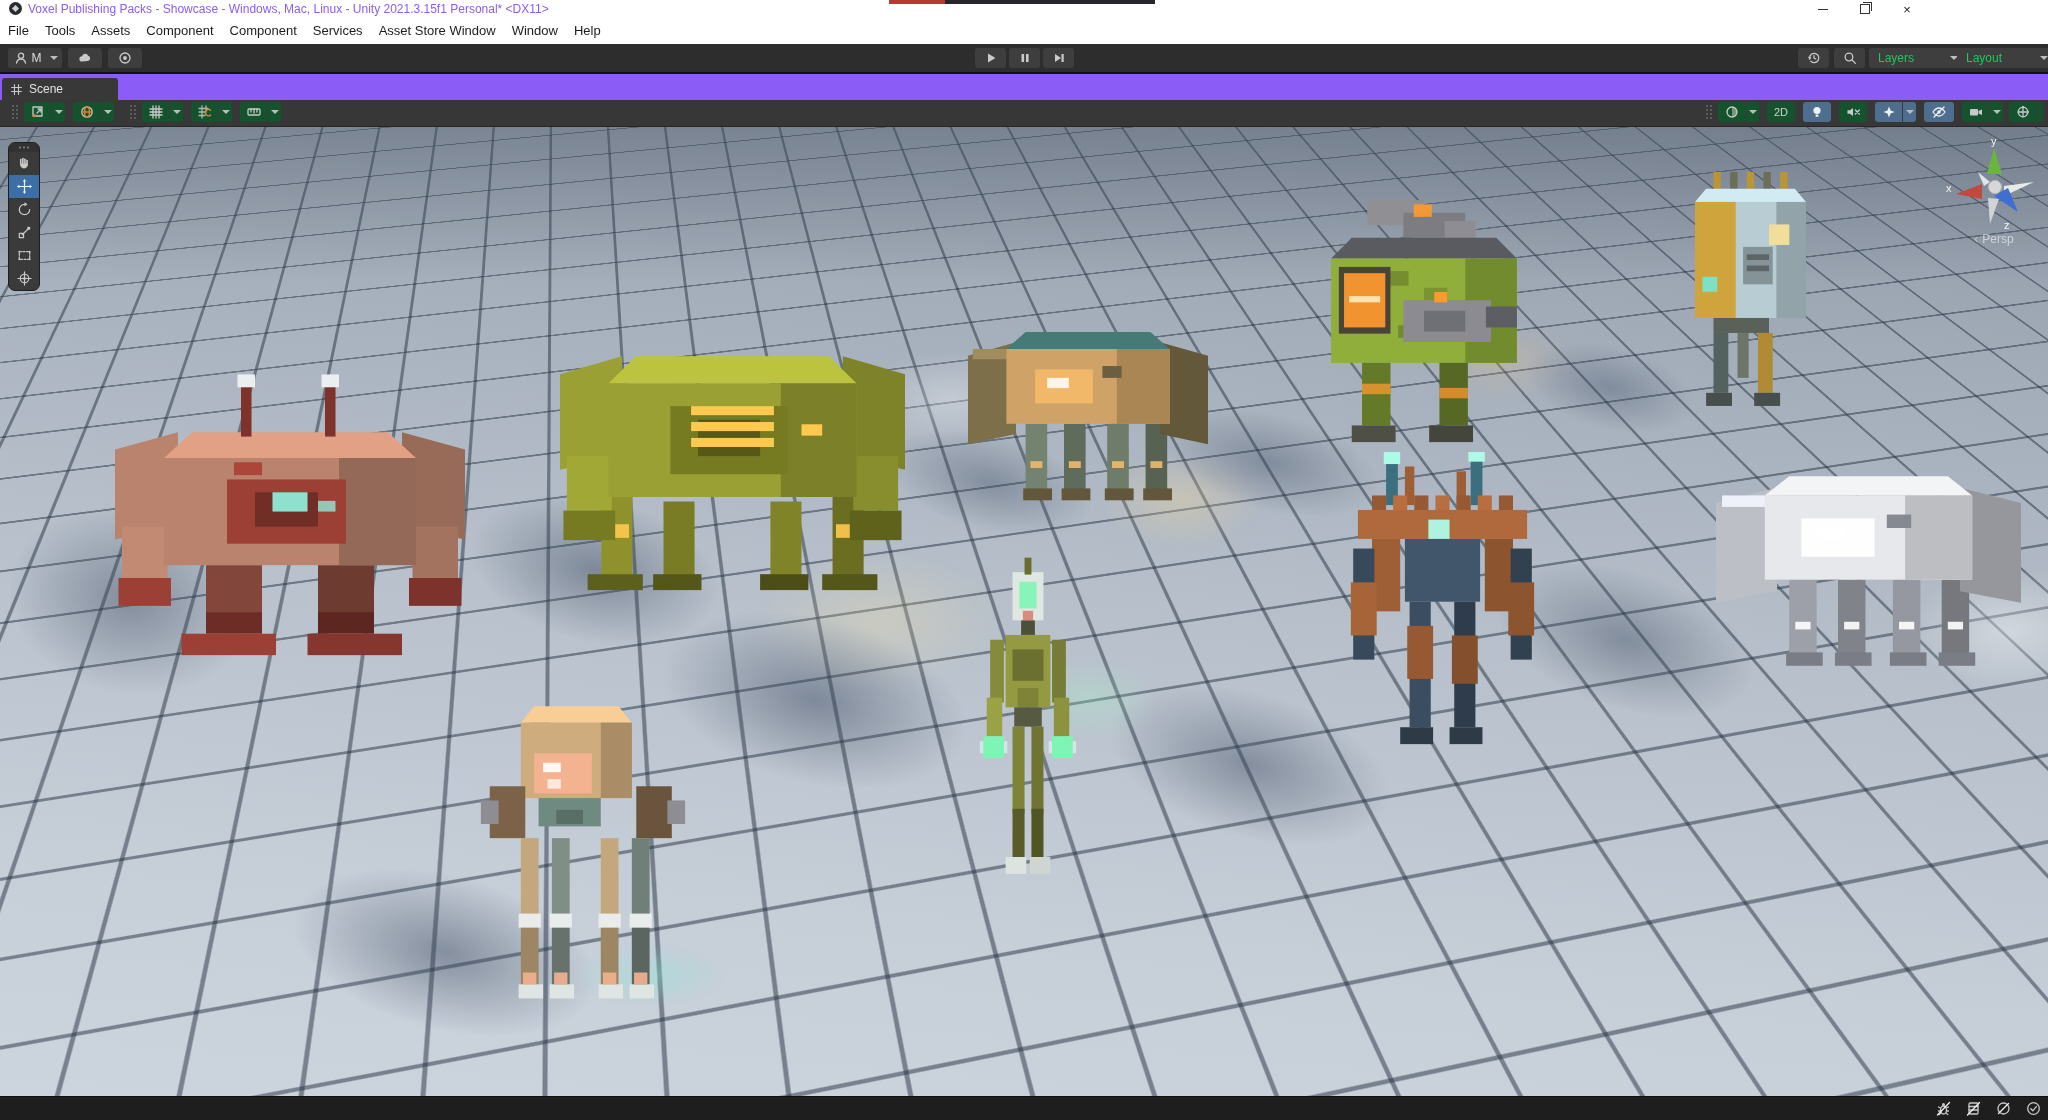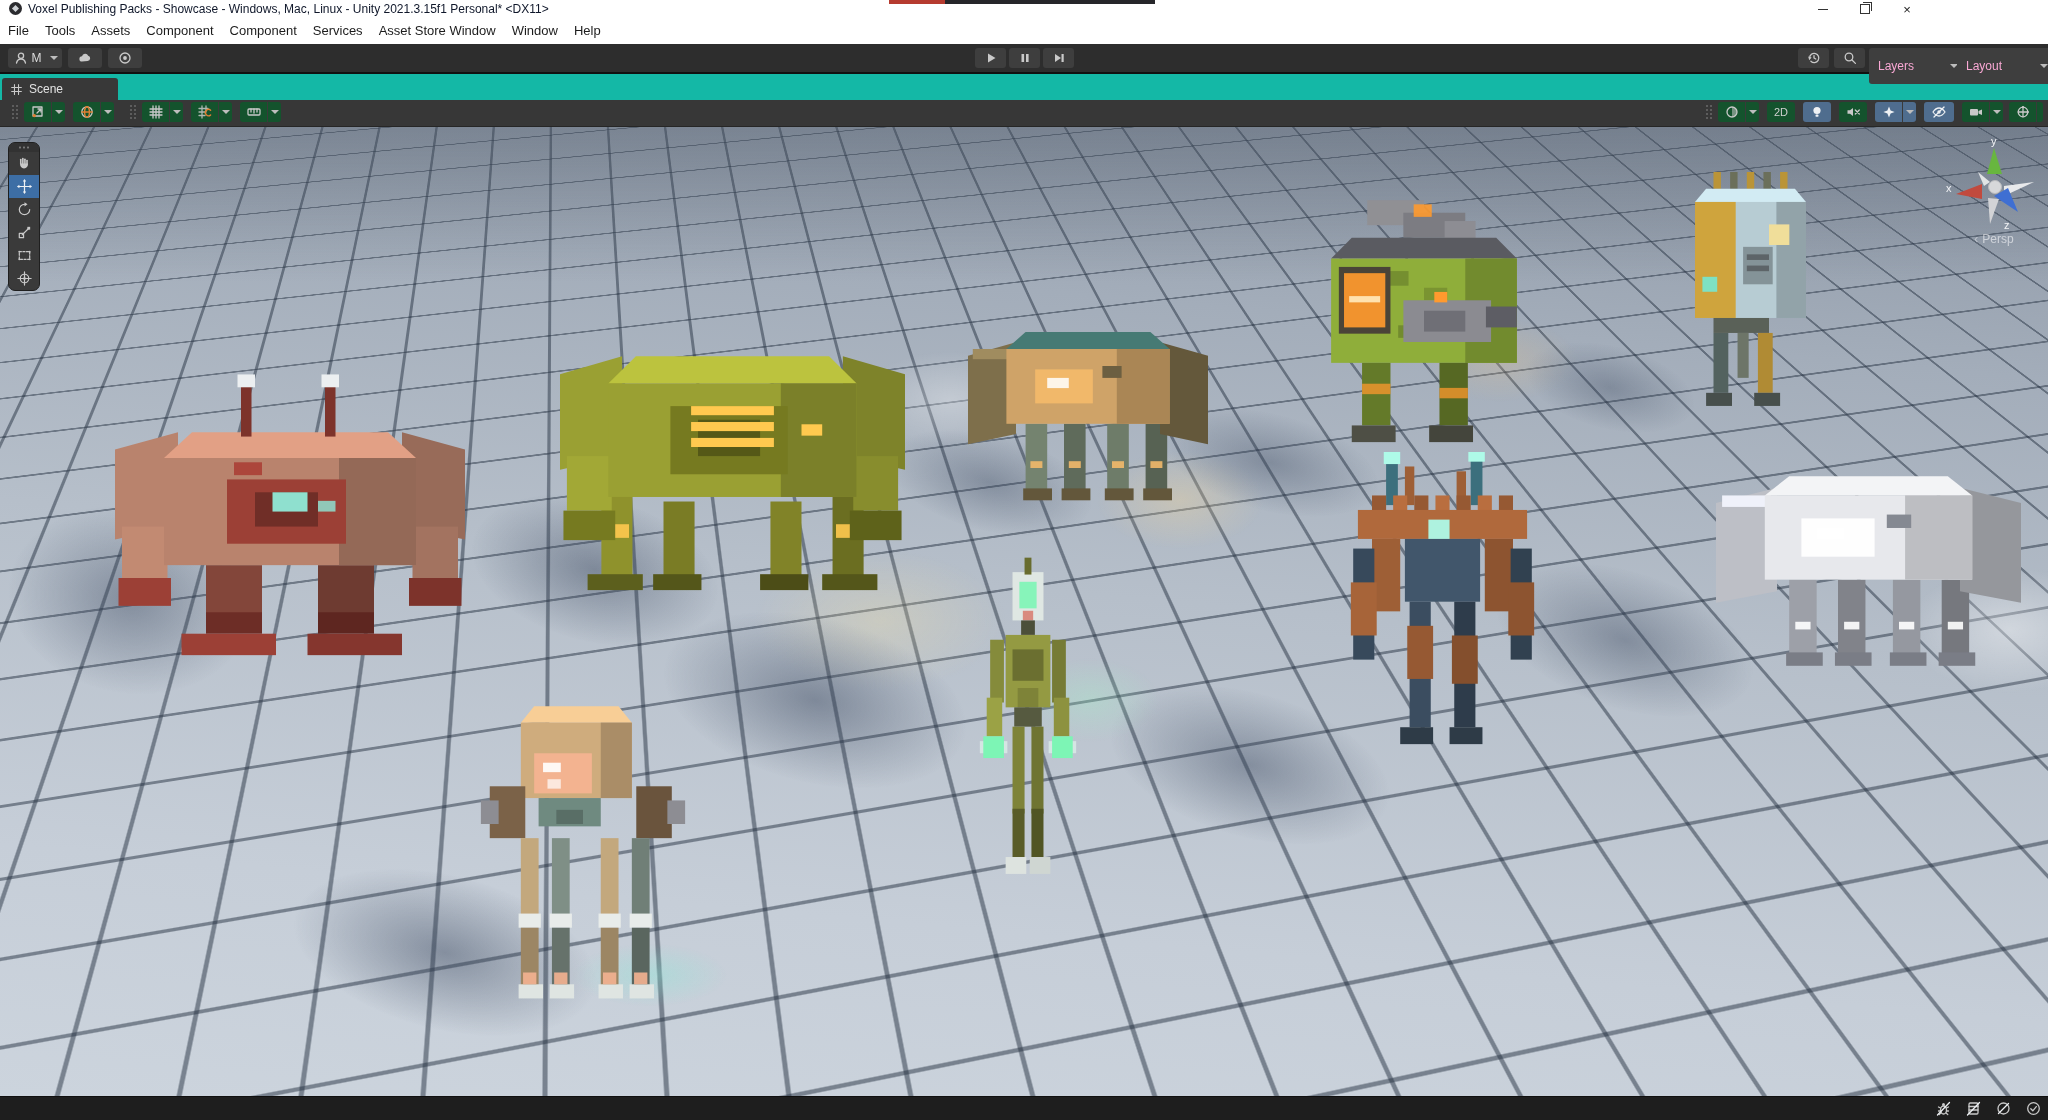--- a/index.html
+++ b/index.html
@@ -4,44 +4,44 @@
 <style>
   html,body{margin:0;padding:0;overflow:hidden;}
   body{width:2048px;height:1120px;position:relative;background:#fff;
        font-family:"Liberation Sans",sans-serif;-webkit-font-smoothing:antialiased;}
 
   
   .titlebar{position:absolute;left:0;top:0;width:100%;height:18px;background:#ffffff;z-index:50;}
   .winicon{position:absolute;left:9px;top:2px;width:13px;height:13px;border-radius:50%;
            background:#2b2b2f;display:flex;align-items:center;justify-content:center;}
   .winicon i{width:5px;height:5px;background:#cfd2d6;transform:rotate(45deg);display:block;}
-  .title-text{position:absolute;left:28px;top:2px;font-size:12px;color:#0f172a;white-space:nowrap;}
+  .title-text{position:absolute;left:28px;top:2px;font-size:12px;color:#8b5cf6;white-space:nowrap;}
   .video-bar{position:absolute;left:889px;top:0;width:266px;height:4px;background:#26262a;}
   .video-fill{height:100%;background:#b63b30;width:21%;}
   .win-btn{position:absolute;top:0;width:34px;height:18px;display:flex;align-items:center;justify-content:center;color:#222;}
   .win-btn .bar{width:10px;height:1px;background:#333;}
   .win-btn .sq{width:8px;height:8px;border:1px solid #333;position:relative;background:#fff;}
   .win-btn .sq:before{content:"";position:absolute;left:2px;top:-3px;width:8px;height:8px;border:1px solid #333;border-left:none;border-bottom:none;}
   .win-close{font-size:13px;}
 
   
   .menubar{position:absolute;left:0;top:18px;width:100%;height:26px;background:#ffffff;display:flex;align-items:center;z-index:49;}
   .menu-item{font-size:13px;color:#1c1c1c;padding:0 8px;line-height:26px;cursor:default;}
 
   
   .main-toolbar{position:absolute;left:0;top:44px;width:100%;height:28px;background:#2d2d2d;z-index:48;}
   .tb-btn{position:absolute;top:4px;height:20px;background:#3e3e3e;border-radius:3px;
           display:flex;align-items:center;justify-content:center;gap:3px;color:#dcdcdc;font-size:12px;}
-  .tb-dd{position:absolute;top:4px;height:36px;background:#3e3e3e;border-radius:3px;
-         display:flex;align-items:center;color:#f9a8d4;font-size:12px;padding:0 6px 0 9px;}
+  .tb-dd{position:absolute;top:4px;height:20px;background:#3e3e3e;border-radius:3px;
+         display:flex;align-items:center;color:#22c55e;font-size:12px;padding:0 6px 0 9px;}
   .tb-dd span{flex:1;}
   .tri{width:0;height:0;border-left:4px solid transparent;border-right:4px solid transparent;border-top:4px solid #bdbdbd;display:inline-block;margin-left:5px;}
 
   
-  .tabstrip{position:absolute;left:0;top:72px;width:100%;height:26px;background:#14b8a6;border-top:2px solid #111;z-index:47;}
+  .tabstrip{position:absolute;left:0;top:72px;width:100%;height:26px;background:#8b5cf6;border-top:2px solid #111;z-index:47;}
   .tab{position:absolute;left:2px;top:4px;width:108px;height:22px;background:#383838;border-radius:3px 3px 0 0;
        display:flex;align-items:center;gap:6px;padding-left:8px;color:#e2e2e2;font-size:12px;}
 
   
   .scene-toolbar{position:absolute;left:0;top:98px;width:100%;height:28px;background:#373737;border-bottom:1px solid #262626;z-index:46;}
   .grip{position:absolute;top:7px;width:6px;height:14px;
         background-image:repeating-linear-gradient(0deg,#5d5d5d 0 2px,transparent 2px 4px),repeating-linear-gradient(0deg,#5d5d5d 0 2px,transparent 2px 4px);
         background-size:2px 100%,2px 100%;background-position:0 0,4px 0;background-repeat:no-repeat;}
   .sbtn{position:absolute;top:4px;height:20px;background:#14532d;border-radius:3px;
         display:flex;align-items:center;justify-content:center;color:#d0d0d0;font-size:11px;}

